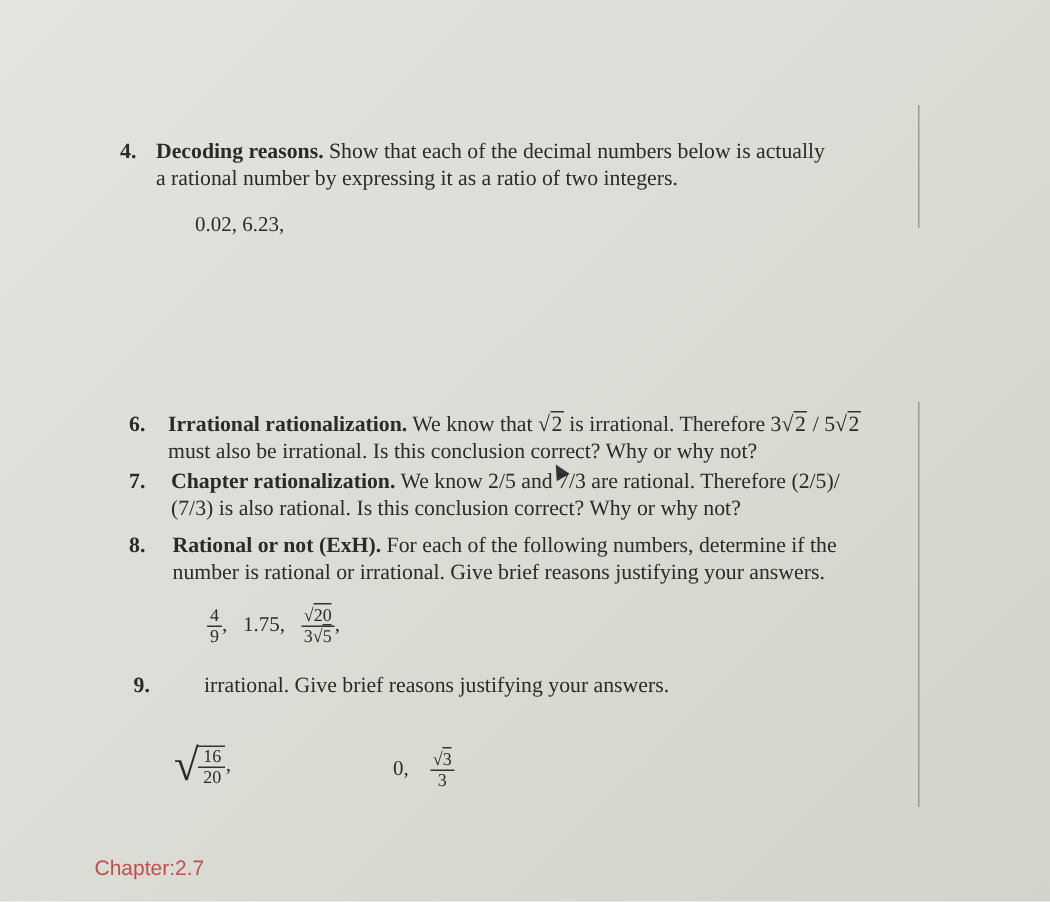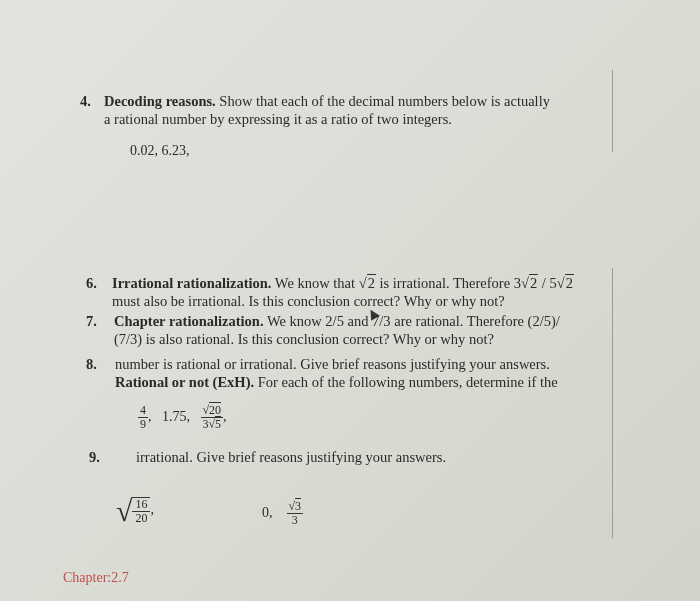--- a/index.html
+++ b/index.html
@@ -19,21 +19,21 @@
   .frac { display: inline-block; vertical-align: middle; text-align: center; font-size: 12px; line-height: 13px; }
   .frac .n { display: block; border-bottom: 1px solid #333; padding: 0 2px; }
   .frac .d { display: block; padding: 0 2px; }
   .sqrt { display: inline-block; }
   .sqrt .rad { border-top: 1px solid #333; padding: 0 1px; }
   .bigsqrt { display: inline-block; position: relative; vertical-align: middle; }
   .bigsqrt .sym { font-size: 30px; line-height: 30px; vertical-align: middle; }
   .bigsqrt .inner { display: inline-block; border-top: 1px solid #333; vertical-align: middle; text-align: right; font-size: 12px; line-height: 13px; }
   .bigsqrt .inner .n { display: block; border-bottom: 1px solid #333; padding: 0 3px; }
   .bigsqrt .inner .d { display: block; padding: 0 3px; }
-  .chapter { position: absolute; left: 63px; top: 570px; font-family: Liberation Serif, serif; font-size: 14px; color: #c0504d; }
+  .chapter { position: absolute; left: 63px; top: 570px; font-family: Liberation Sans, sans-serif; font-size: 14px; color: #c0504d; }
   .cursor { position: absolute; left: 368px; top: 309px; width: 0; height: 0;
     border-left: 5px solid transparent; border-right: 5px solid transparent; border-bottom: 10px solid #333; transform: rotate(-30deg); }
 </style>
 </head>
 <body>
 
 <div class="page">
 
   <div class="vline" style="left:612px; top:70px; height:82px;"></div>
   <div class="vline" style="left:612px; top:268px; height:270px;"></div>
@@ -63,22 +63,22 @@
     <span class="num" style="left:0; top:0;">7.</span>
     <div class="body" style="left:28px; top:0; width:510px;">
       <div style="white-space:nowrap;"><span class="b">Chapter rationalization.</span><span> We know 2/5 and 7/3 are rational. Therefore (2/5)/</span></div>
       <div style="white-space:nowrap;">(7/3) is also rational. Is this conclusion correct? Why or why not?</div>
     </div>
   </div>
 
   <div class="problem" style="left:86px; top:355px;">
     <span class="num" style="left:0; top:0;">8.</span>
     <div class="body" style="left:29px; top:0; width:520px;">
+      <div style="white-space:nowrap;"><span class="b">Rational or not (ExH).</span><span> For each of the following numbers, determine if the</span></div>
       <div style="white-space:nowrap;">number is rational or irrational. Give brief reasons justifying your answers.</div>
-      <div style="white-space:nowrap;"><span class="b">Rational or not (ExH).</span><span> For each of the following numbers, determine if the</span></div>
     </div>
   </div>
   <div class="exprs" style="left:138px; top:404px; white-space:nowrap;">
     <span class="frac"><span class="n">4</span><span class="d">9</span></span>,&nbsp;&nbsp;
     <span>1.75,</span>&nbsp;&nbsp;
     <span class="frac"><span class="n">√<span style="border-top:1px solid #333;">20</span></span><span class="d"><span>3</span>√<span style="border-top:1px solid #333;">5</span></span></span>,
   </div>
 
   <div class="problem" style="left:89px; top:448px;">
     <span class="num" style="left:0; top:0;">9.</span>

